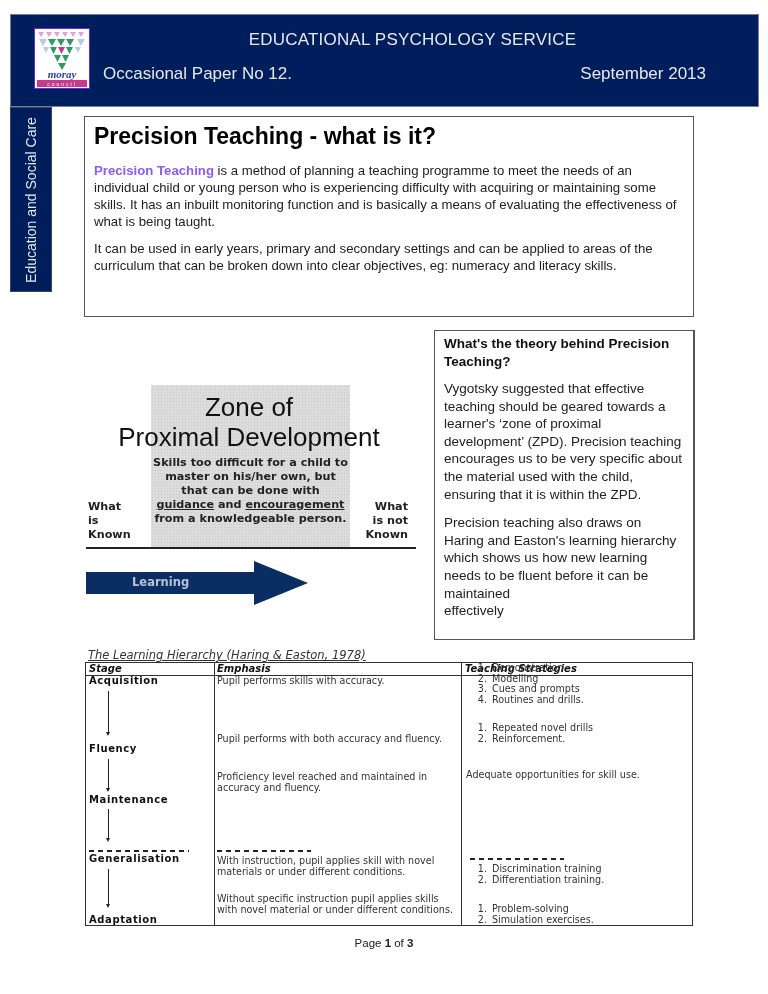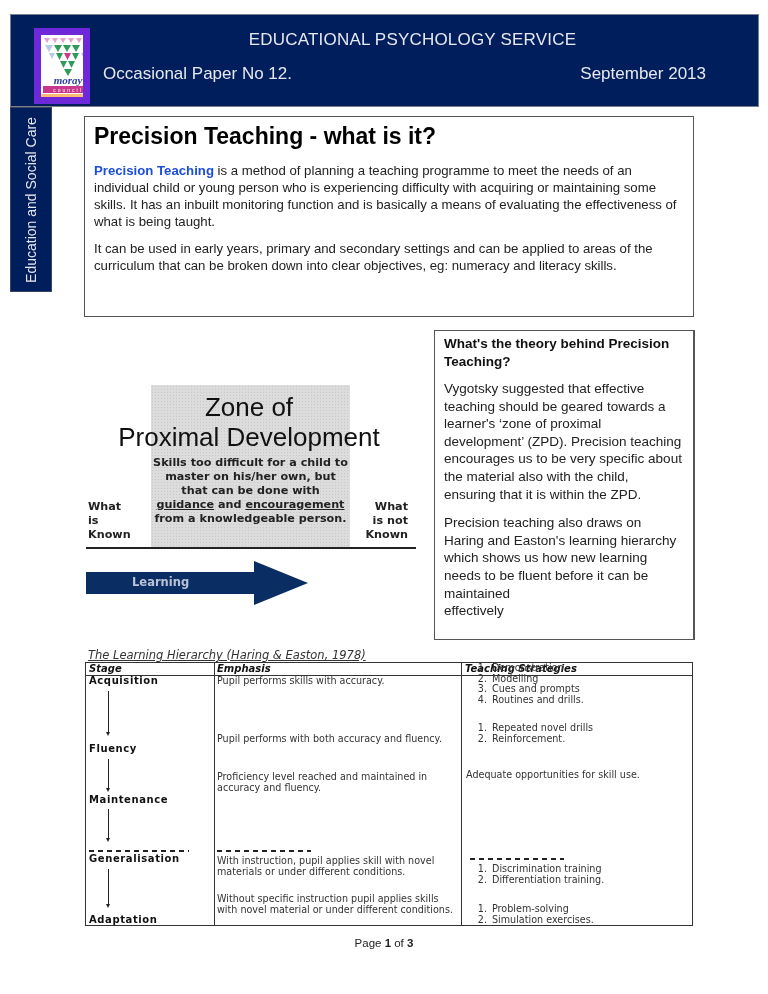--- a/index.html
+++ b/index.html
@@ -5,22 +5,22 @@
   html, body { margin: 0; padding: 0; }
   body {
     width: 768px; height: 994px; position: relative; overflow: hidden;
     background: #ffffff; font-family: "Liberation Sans", sans-serif; color: #111;
   }
   .header {
     position: absolute; left: 10px; top: 14px; width: 749px; height: 93px;
     background: #001d5c; border: 1px solid #7a7f8c; box-sizing: border-box;
   }
   .logo {
-    position: absolute; left: 23px; top: 13px; width: 56px; height: 76px;
-    background: #fdba74; border: 7px solid #6d28d9; box-sizing: border-box; overflow: hidden;
+    position: absolute; left: 23px; top: 13px; width: 56px; height: 61px;
+    background: #fdba74; border: 1px solid #6d28d9; box-sizing: border-box; overflow: hidden;
   }
   .logo svg { display: block; }
   .hdr-title {
     position: absolute; left: 0; right: 0; top: 15px; text-align: center;
     color: #e6e8ee; font-size: 17px; letter-spacing: 0.2px; padding-left: 56px;
   }
   .hdr-paper { position: absolute; left: 92px; top: 49px; color: #e6e8ee; font-size: 17px; }
   .hdr-date { position: absolute; right: 52px; top: 49px; color: #e6e8ee; font-size: 17px; }
 
   .sidebar {
@@ -32,21 +32,21 @@
     transform: translate(-50%, -50%) rotate(-90deg);
     white-space: nowrap; color: #e6e8ee; font-size: 14px;
   }
 
   .intro-box {
     position: absolute; left: 84px; top: 116px; width: 610px; height: 201px;
     border: 1px solid #555; box-sizing: border-box; padding: 6px 9px;
   }
   .intro-title { font-size: 23px; font-weight: bold; margin: 0 0 12px 0; color: #000; }
   .intro-p { font-size: 13.2px; line-height: 17px; margin: 0 0 10px 0; color: #222; }
-  .intro-p b { color: #1d4ed8; }
+  .intro-p b { color: #8b5cf6; }
 
   .theory-box {
     position: absolute; left: 434px; top: 330px; width: 261px; height: 310px;
     border: 1px solid #555; box-sizing: border-box; padding: 4px 9px;
     border-right-width: 2px;
   }
   .theory-title { font-size: 13.5px; font-weight: bold; line-height: 18px; margin: 0 0 9px 0; }
   .theory-p { font-size: 13.5px; line-height: 17.6px; margin: 0 0 11px 0; color: #222; }
 
   .zpd { position: absolute; left: 84px; top: 380px; width: 330px; height: 240px; }
@@ -186,21 +186,21 @@
   </div>
   <div class="zpd-line"></div>
   <svg class="learning-arrow" width="230" height="46" viewBox="0 0 230 46">
     <polygon points="0,11 168,11 168,0 222,22 168,44 168,33 0,33" fill="#0a2e63"></polygon>
   </svg>
   <div class="learning-label">Learning</div>
 </div>
 
 <div class="theory-box">
   <h2 class="theory-title">What's the theory behind Precision Teaching?</h2>
-  <p class="theory-p">Vygotsky suggested that effective teaching should be geared towards a learner's ‘zone of proximal development’ (ZPD). Precision teaching encourages us to be very specific about the material also with the child, ensuring that it is within the ZPD.</p>
+  <p class="theory-p">Vygotsky suggested that effective teaching should be geared towards a learner's ‘zone of proximal development’ (ZPD). Precision teaching encourages us to be very specific about the material used with the child, ensuring that it is within the ZPD.</p>
   <p class="theory-p"><span>Precision teaching also draws on Haring and Easton's learning hierarchy which shows us how new learning needs to be fluent before it can be maintained</span><br><span>effectively</span></p>
 </div>
 
 <div class="lh-caption">The Learning Hierarchy (Haring &amp; Easton, 1978)</div>
 <div class="lh-table">
   <div class="lh-col-sep" style="left:128px"></div>
   <div class="lh-col-sep" style="left:375px"></div>
   <div class="lh-head-line"></div>
   <div class="lh-th" style="left:3px">Stage</div>
   <div class="lh-th" style="left:131px">Emphasis</div>

